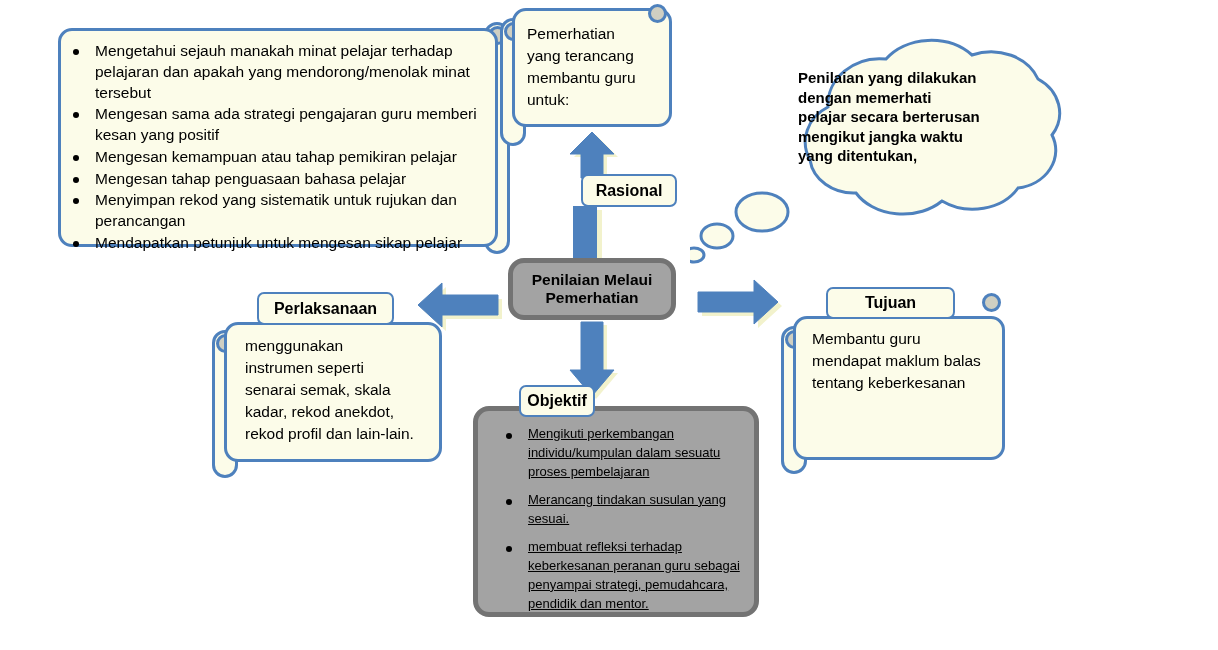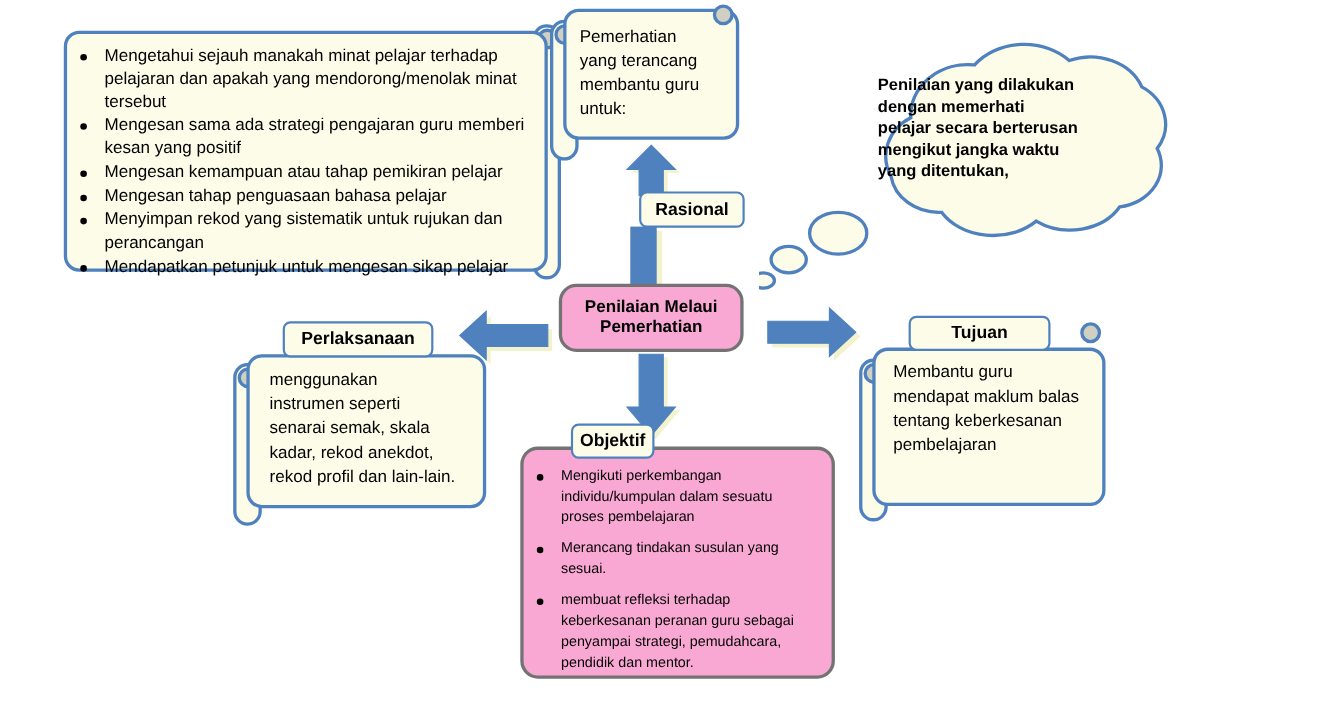--- a/index.html
+++ b/index.html
@@ -34,22 +34,22 @@
     position:absolute;
     width:19px;height:19px;
     border-radius:50%;
     background:#CFCFC2;
     border:3px solid #4E81BD;
     box-sizing:border-box;
   }
 
   .rounded-box{
     position:absolute;
-    background:#f9a8d4;
-    border:3px solid #737373;
+    background:#a3a3a3;
+    border:5px solid #737373;
     border-radius:16px;
     box-sizing:border-box;
   }
   .label-box{
     position:absolute;
     background:#FCFCE9;
     border:2px solid #4E81BD;
     border-radius:7px;
     box-sizing:border-box;
     display:flex;align-items:center;justify-content:center;
@@ -186,30 +186,29 @@
   </div>
 
   <div class="node">
     <div class="curl" style="left:781px;top:326px;height:148px;"></div>
     <div class="curl-knob" style="left:785px;top:330px;"></div>
     <div class="scroll-body" style="left:793px;top:316px;width:212px;height:144px;">
       <div class="txt" style="padding:9px 0 0 16px;font-size:15.5px;line-height:1.42;">
         <div>Membantu guru</div>
         <div>mendapat maklum balas</div>
         <div>tentang keberkesanan</div>
-        <div>pembelajaran</div>
       </div>
     </div>
     <div class="curl-knob" style="left:982px;top:293px;"></div>
     <div class="label-box" style="left:786px;top:287px;width:129px;height:32px;font-size:16px;">Tujuan</div>
   </div>
 
   <div class="node">
     <div class="rounded-box" style="left:473px;top:406px;width:286px;height:211px;">
-      <ul class="bullets" style="padding:14px 14px 0 0;font-size:13px;line-height:1.46;">
+      <ul class="bullets" style="padding:14px 14px 0 16px;font-size:13px;line-height:1.46;text-decoration:underline;">
         <li style="margin-bottom:9px;">Mengikuti perkembangan individu/kumpulan dalam sesuatu proses pembelajaran</li>
         <li style="margin-bottom:9px;"> Merancang tindakan susulan yang sesuai.</li>
         <li style="margin-bottom:0;">membuat refleksi terhadap keberkesanan peranan guru sebagai penyampai strategi, pemudahcara, pendidik dan mentor.</li>
       </ul>
     </div>
     <div class="label-box" style="left:479px;top:385px;width:76px;height:32px;font-size:16px;">Objektif</div>
   </div>
 
   <div class="cloud" style="left:690px;top:20px;">
     <svg width="400" height="250" viewBox="0 0 400 250">

